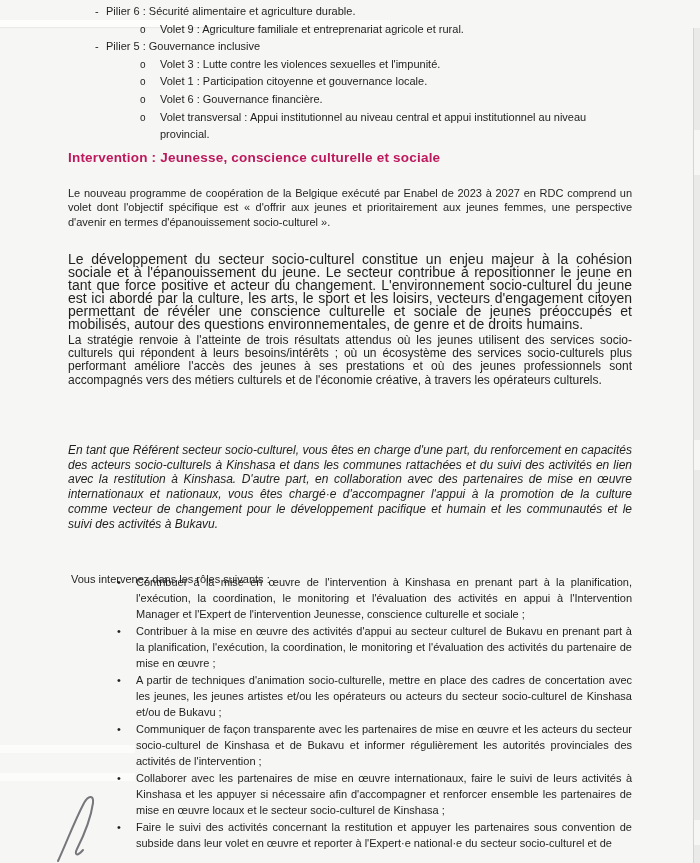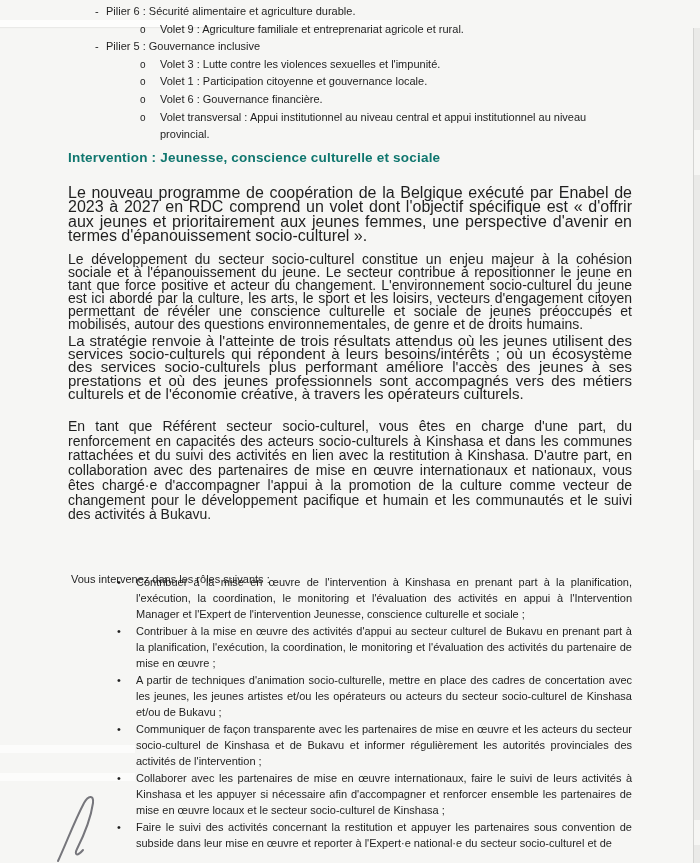--- a/index.html
+++ b/index.html
@@ -48,30 +48,30 @@
   .pl.lvl1 { padding-left: 38px; }
   .pl.lvl1 .mk { left: 27px; }
   .pl.lvl2 { padding-left: 92px; }
   .pl.lvl2 .mk { left: 72px; font-size: 10px; }
 
   .hd {
     margin: 0;
     font-size: 13.5px;
     font-weight: bold;
     letter-spacing: 0.2px;
-    color: #0f766e;
+    color: #be185d;
   }
   #heading-intervention { top: 150px; }
   #heading-role { top: 407px; }
 
   .para { margin: 0; text-align: justify; }
-  #para1 { top: 186px; font-size: 16px;   line-height: 14.3px; }
+  #para1 { top: 186px; font-size: 11px;   line-height: 14.3px; }
   #para2 { top: 253px; font-size: 14px; line-height: 12.9px; }
-  #para3 { top: 334px; font-size: 15px; line-height: 13.2px; }
-  #para4 { top: 419px; font-size: 14px; line-height: 14.7px; }
+  #para3 { top: 334px; font-size: 12px; line-height: 13.2px; }
+  #para4 { top: 443px; font-size: 12px; line-height: 14.7px; font-style: italic; }
 
   #roles-intro { top: 570px; font-size: 11px; margin: 3px; }
 
   #roles-list { top: 574px; font-size: 11px; line-height: 16px; }
   .role { position: relative; padding-left: 68px; text-align: justify; margin-bottom: 1px; }
   .role .mk { position: absolute; left: 49px; top: 0; }
 
   
   #pen-mark { position: absolute; left: 46px; top: 790px; }
 </style>
@@ -143,21 +143,21 @@
     <div class="role">
       <span class="mk">•</span>
       <span class="txt">Communiquer de façon transparente avec les partenaires de mise en œuvre et les acteurs du secteur socio-culturel de Kinshasa et de Bukavu et informer régulièrement les autorités provinciales des activités de l'intervention ;</span>
     </div>
     <div class="role">
       <span class="mk">•</span>
       <span class="txt">Collaborer avec les partenaires de mise en œuvre internationaux, faire le suivi de leurs activités à Kinshasa et les appuyer si nécessaire afin d'accompagner et renforcer ensemble les partenaires de mise en œuvre locaux et le secteur socio-culturel de Kinshasa ;</span>
     </div>
     <div class="role">
       <span class="mk">•</span>
-      <span class="txt">Faire le suivi des activités concernant la restitution et appuyer les partenaires sous convention de subside dans leur mise en œuvre et reporter à l'Expert·e national·e du secteur socio-culturel et de</span>
+      <span class="txt">Faire le suivi des activités concernant la restitution et appuyer les partenaires sous convention de subside dans leur volet en œuvre et reporter à l'Expert·e national·e du secteur socio-culturel et de</span>
     </div>
   </div>
 
   <svg id="pen-mark" width="64" height="73" viewBox="0 0 64 73">
     <path d="M 12 71 C 20 54 28 32 38 13 C 42 6 48 4 47 13 C 45 27 38 45 31 59 C 28 65 31 67 37 60" fill="none" stroke="#5f5f66" stroke-width="2" stroke-linecap="round" opacity="0.85"></path>
   </svg>
 
 </div>
 
 </body></html>

